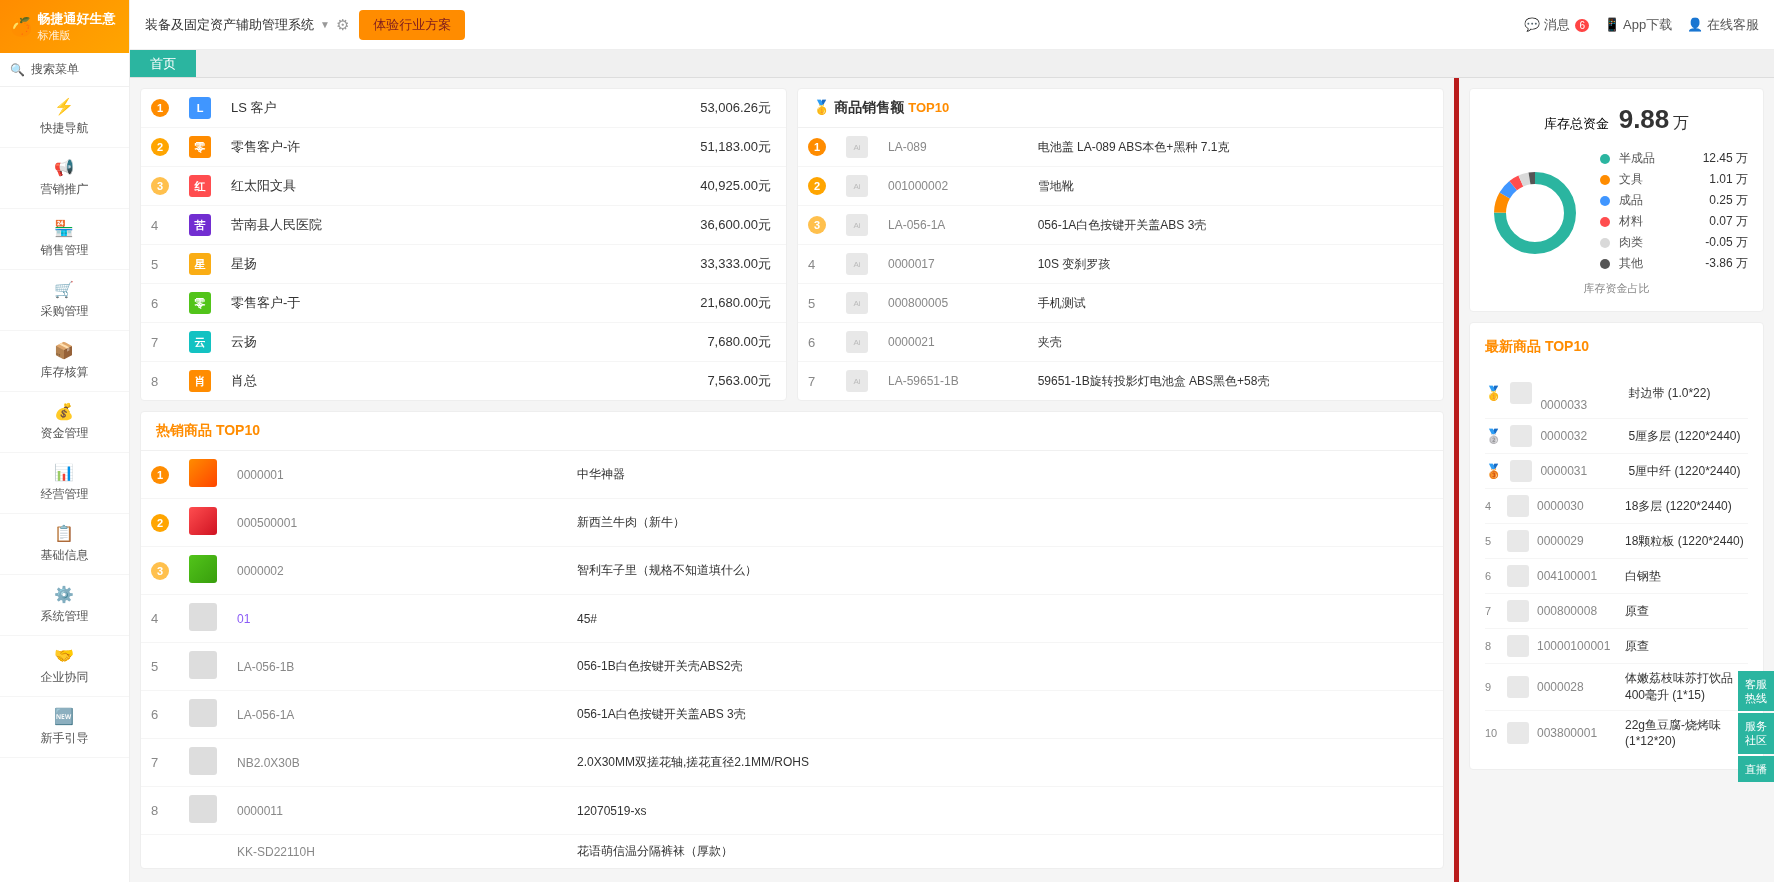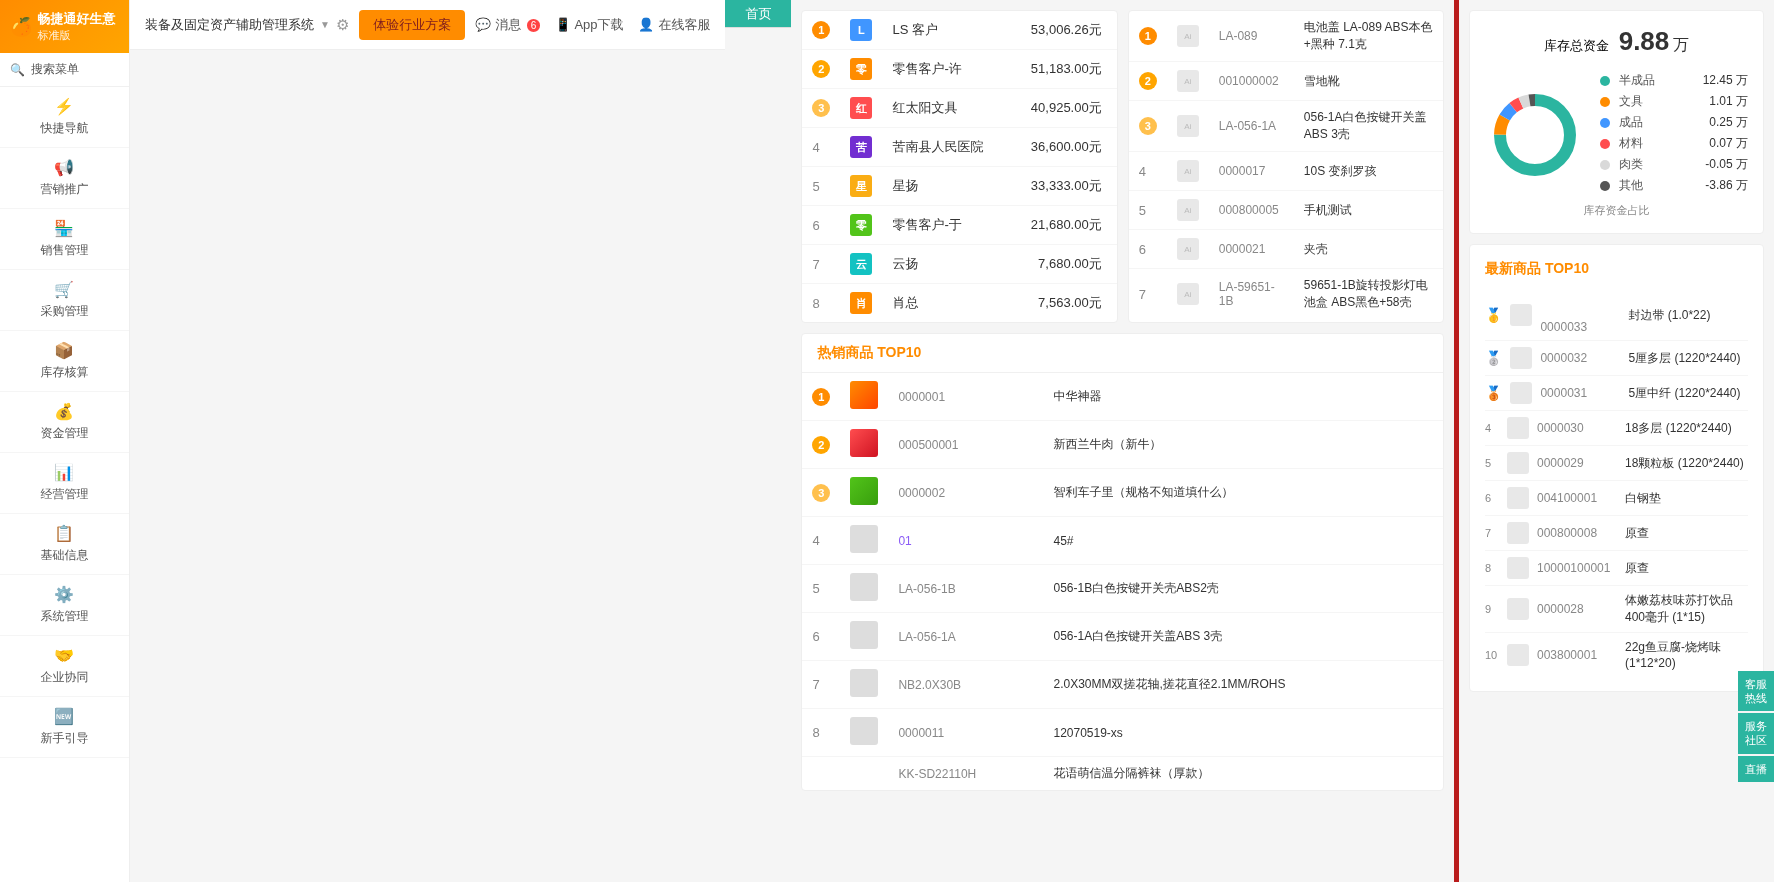--- a/index.html
+++ b/index.html
@@ -49,21 +49,21 @@
       color: #555;
       font-size: 12px;
       border-bottom: 1px solid #f0f0f0;
       gap: 6px;
     }
 
     
     .main-area {
       flex: 1;
       display: flex;
-      flex-direction: row;
+      flex-direction: column;
       overflow: hidden;
     }
 
     
     .topbar {
       background: #fff;
       border-bottom: 1px solid #eee;
       display: flex;
       align-items: center;
       padding: 0 15px;
@@ -494,20 +494,25 @@
     <td style="width:30px;"><span class="rank-num">8</span></td>
     <td style="width:35px;"><span class="customer-tag tag-orange">肖</span></td>
     <td>肖总</td>
     <td class="price-text" style="text-align:right;padding-right:15px;">7,563.00元</td>
   </tr>
               </tbody>
           </table>
         </div>
 
         <div class="panel">
+          <div class="panel-header">
+            <span class="panel-title">
+              🥇 商品销售额 <span>TOP10</span>
+            </span>
+          </div>
           <table class="top10-table">
             <tbody id="products-rank-tbody">
                 <tr>
     <td style="width:30px;"><span class="rank-badge rank-1">1</span></td>
     <td style="width:30px;">
                     <span class="np-img">Ai</span>
                   </td>
     <td style="color:#888;font-size:12px;">LA-089</td>
     <td style="font-size:12px;">电池盖 LA-089 ABS本色+黑种 7.1克</td>
   </tr>

